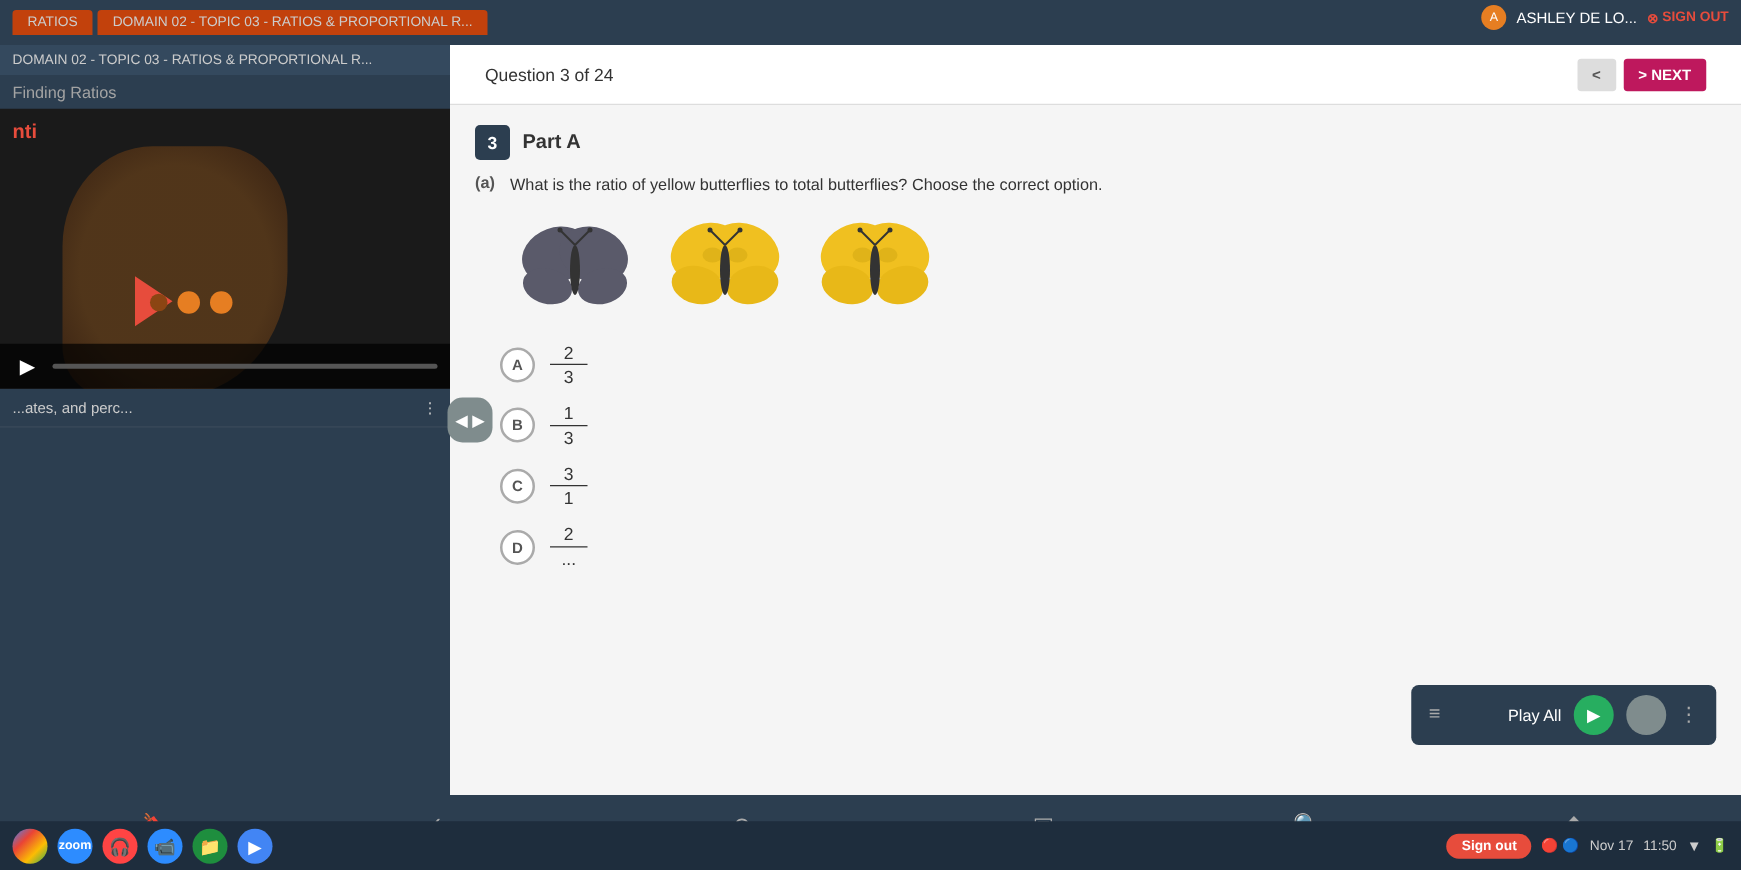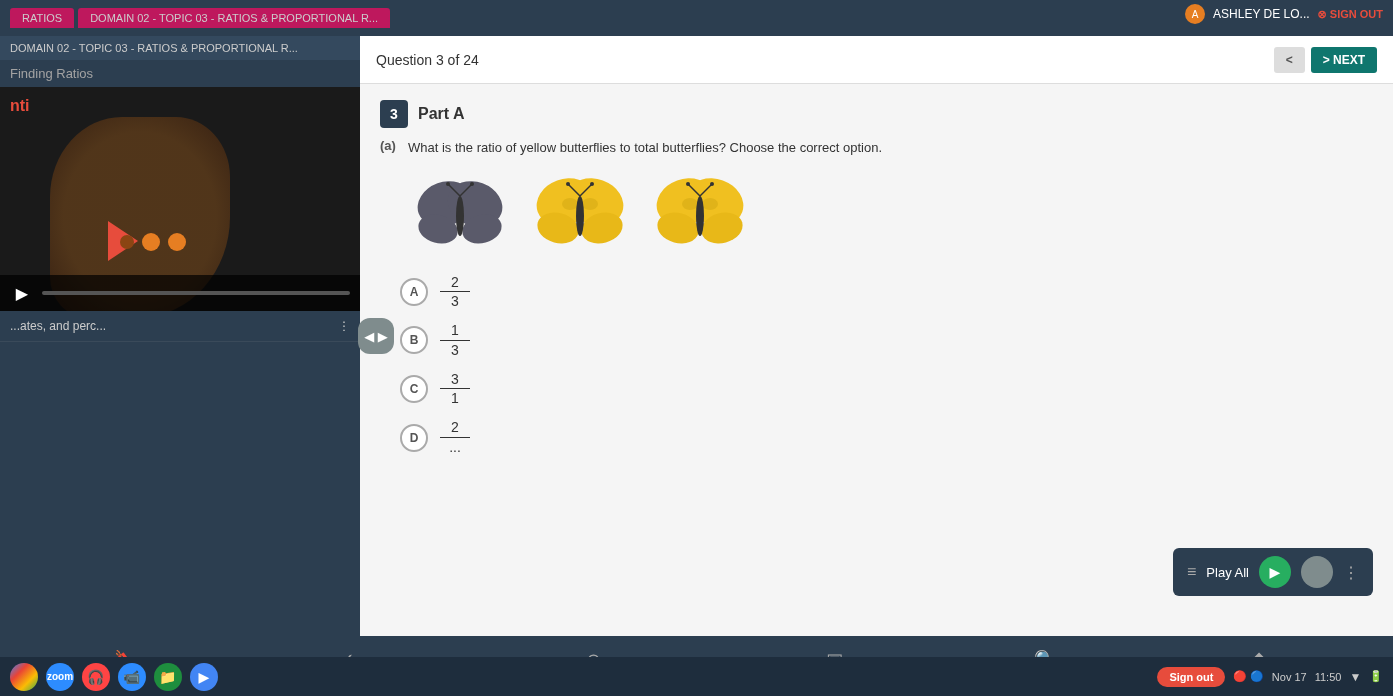--- a/index.html
+++ b/index.html
@@ -19,21 +19,21 @@
       left: 0;
       right: 0;
       height: 36px;
       background: #2c3e50;
       display: flex;
       align-items: center;
       padding: 0 10px;
       z-index: 10;
     }
     .top-bar-tab {
-      background: #be185d;
+      background: #c2410c;
       color: #ccc;
       font-size: 11px;
       padding: 4px 12px;
       border-radius: 3px 3px 0 0;
       margin-right: 4px;
     }
 
     
     .user-area {
       position: absolute;
@@ -189,21 +189,21 @@
     .right-panel {
       flex: 1;
       background: #f5f5f5;
       display: flex;
       flex-direction: column;
     }
 
     
     .question-header {
       background: #fff;
-      padding: 8px 16px;
+      padding: 8px 28px;
       display: flex;
       align-items: center;
       justify-content: space-between;
       border-bottom: 1px solid #ddd;
       height: 48px;
     }
     .question-nav-text {
       font-size: 14px;
       color: #333;
       font-weight: 500;
@@ -221,21 +221,21 @@
       font-weight: bold;
       display: flex;
       align-items: center;
       gap: 4px;
     }
     .nav-btn.prev {
       background: #ddd;
       color: #555;
     }
     .nav-btn.next {
-      background: #0f766e;
+      background: #be185d;
       color: #fff;
     }
 
     
     .question-body {
       flex: 1;
       padding: 16px 20px;
       overflow-y: auto;
     }
 
@@ -355,20 +355,21 @@
       gap: 10px;
     }
     .play-all-menu {
       color: #aaa;
       font-size: 16px;
       cursor: pointer;
     }
     .play-all-text {
       color: #fff;
       font-size: 13px;
+      margin-left: 44px;
     }
     .play-all-btn {
       width: 32px;
       height: 32px;
       background: #27ae60;
       border-radius: 50%;
       display: flex;
       align-items: center;
       justify-content: center;
       cursor: pointer;

